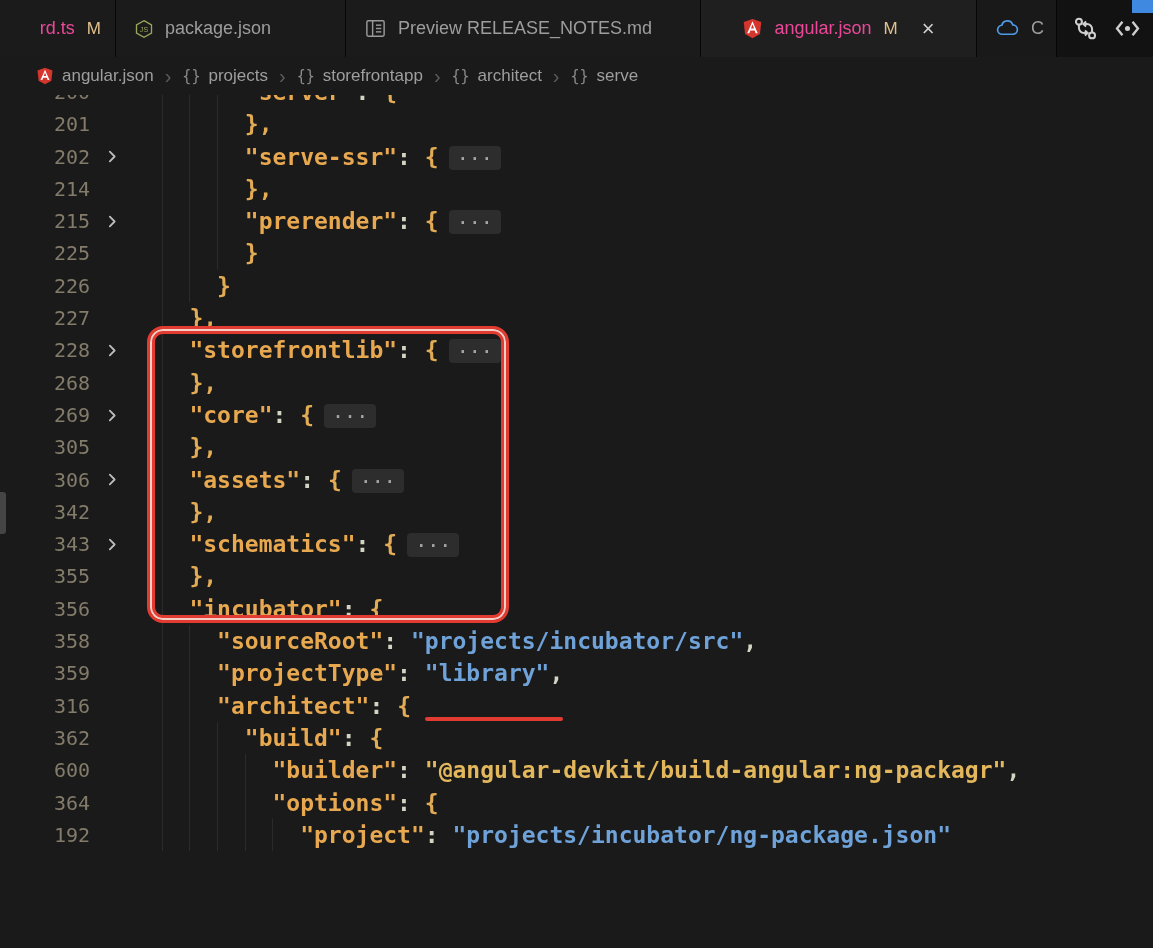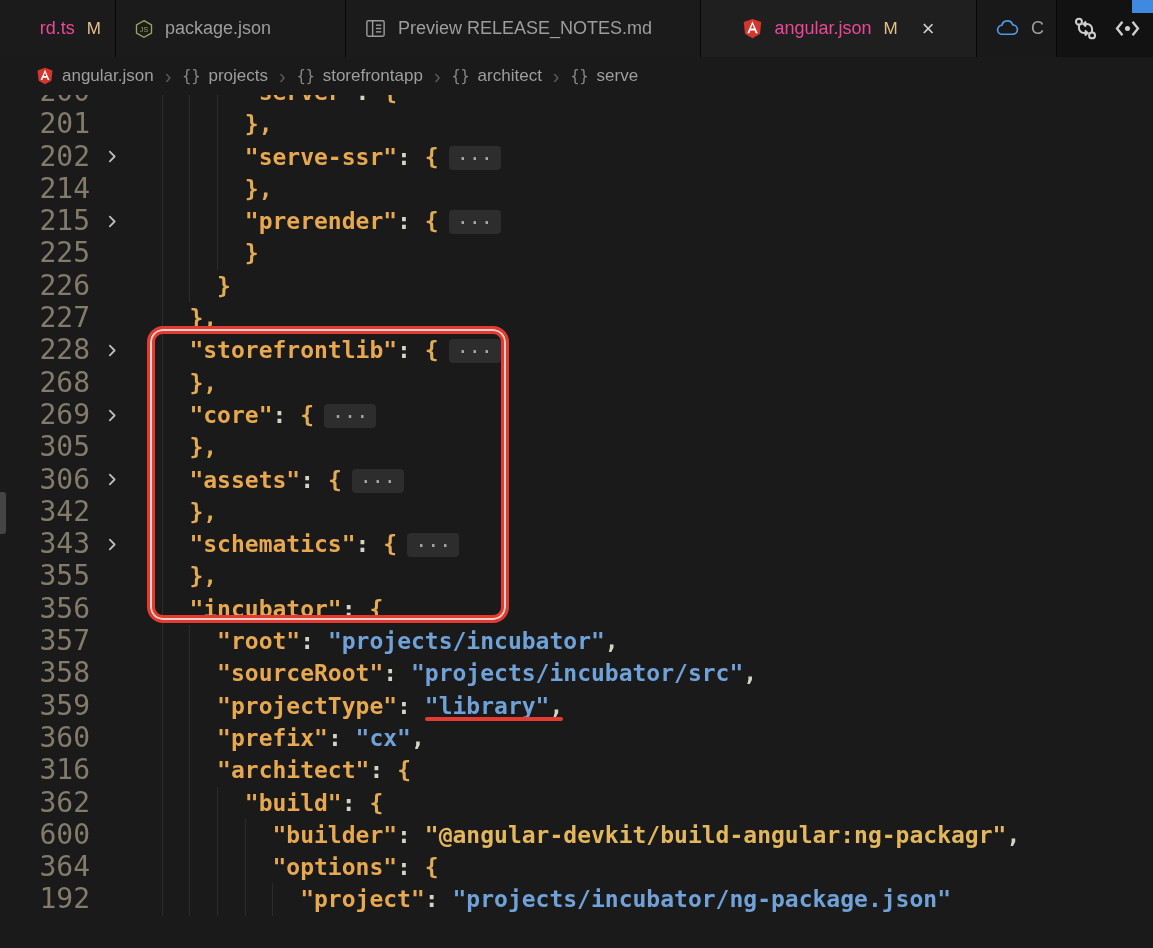--- a/index.html
+++ b/index.html
@@ -29,21 +29,21 @@
               font-family:"Liberation Sans",sans-serif;font-size:17px;color:#9e9e9e}
   .crumb{display:flex;align-items:center;gap:8px;cursor:pointer;white-space:nowrap}
   .crumb-sep{color:#5d5d5d;font-size:20px;margin:0 3px;cursor:default}
   .crumb-sym{font-family:"DejaVu Sans Mono",monospace;font-size:15px;color:#8a8a8a}
 
   
   .editor{position:relative;height:853px;overflow:hidden;background:#1a1a1a;
           font-family:"DejaVu Sans Mono",monospace;font-weight:bold;font-size:23px;line-height:32.3px}
   .cl{display:flex;height:32.3px;position:relative;align-items:center}
   .cl.partial{margin-top:-19px}
-  .ln{width:90px;flex:none;text-align:right;color:#847c6a;font-weight:normal;font-size:28px}
+  .ln{width:90px;flex:none;text-align:right;color:#847c6a;font-weight:normal;font-size:20px}
   .fg{width:44px;flex:none;display:flex;align-items:center;justify-content:center}
   .code{white-space:pre}
   .tk-k{color:#e7a84f}
   .tk-b{color:#e2ab55}
   .tk-p{color:#d4d4c4}
   .tk-s{color:#6fa2d8}
   .tk-w{color:#e3b75c}
   .tk-d{display:inline-block;margin-left:10px;padding:0 8px;border-radius:4px;background:#2d2d2d;
         color:#a6a6a6;font-weight:normal;font-size:20px;line-height:24px}
   .guide{position:absolute;top:0;bottom:0;width:1px;background:#2b2b2b}
@@ -305,44 +305,30 @@
       </div>
       <div class="cl">
         <span class="guide" style="left: calc(2ch + 134px);"></span>
         <span class="ln">356</span>
         <span class="fg"></span>
         <span class="code"><span>    </span><span class="tk-k">"incubator"</span><span class="tk-p">: </span><span class="tk-b">{</span></span>
       </div>
       <div class="cl">
         <span class="guide" style="left: calc(2ch + 134px);"></span>
         <span class="guide" style="left: calc(4ch + 134px);"></span>
-        <span class="ln">357</span>
-        <span class="fg"></span>
-        <span class="code"><span>      </span><span class="tk-k">"root"</span><span class="tk-p">: </span><span class="tk-s">"projects/incubator"</span><span class="tk-p">,</span></span>
-      </div>
-      <div class="cl">
-        <span class="guide" style="left: calc(2ch + 134px);"></span>
-        <span class="guide" style="left: calc(4ch + 134px);"></span>
         <span class="ln">358</span>
         <span class="fg"></span>
         <span class="code"><span>      </span><span class="tk-k">"sourceRoot"</span><span class="tk-p">: </span><span class="tk-s">"projects/incubator/src"</span><span class="tk-p">,</span></span>
       </div>
       <div class="cl">
         <span class="guide" style="left: calc(2ch + 134px);"></span>
         <span class="guide" style="left: calc(4ch + 134px);"></span>
         <span class="ln">359</span>
         <span class="fg"></span>
         <span class="code"><span>      </span><span class="tk-k">"projectType"</span><span class="tk-p">: </span><span class="tk-s">"library"</span><span class="tk-p">,</span></span>
-      </div>
-      <div class="cl">
-        <span class="guide" style="left: calc(2ch + 134px);"></span>
-        <span class="guide" style="left: calc(4ch + 134px);"></span>
-        <span class="ln">360</span>
-        <span class="fg"></span>
-        <span class="code"><span>      </span><span class="tk-k">"prefix"</span><span class="tk-p">: </span><span class="tk-s">"cx"</span><span class="tk-p">,</span></span>
       </div>
       <div class="cl">
         <span class="guide" style="left: calc(2ch + 134px);"></span>
         <span class="guide" style="left: calc(4ch + 134px);"></span>
         <span class="ln">316</span>
         <span class="fg"></span>
         <span class="code"><span>      </span><span class="tk-k">"architect"</span><span class="tk-p">: </span><span class="tk-b">{</span></span>
       </div>
       <div class="cl">
         <span class="guide" style="left: calc(2ch + 134px);"></span>

